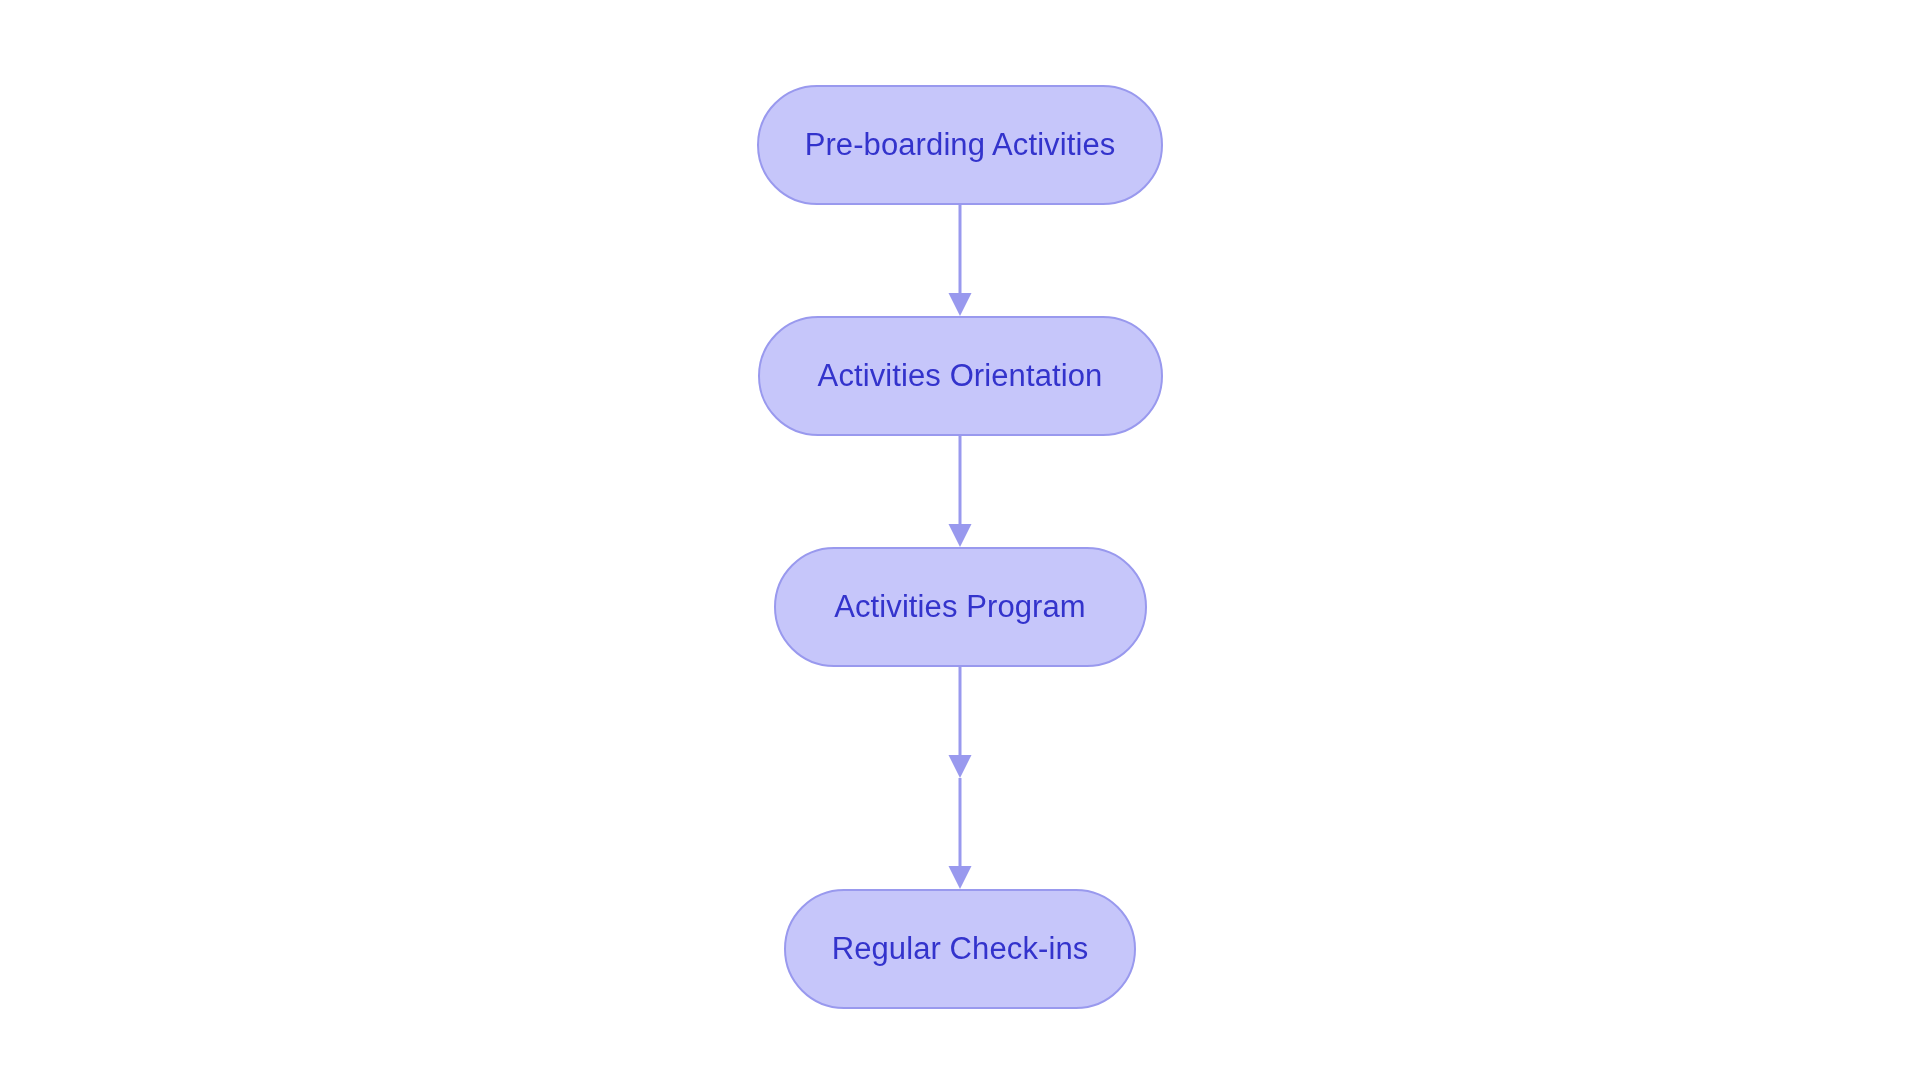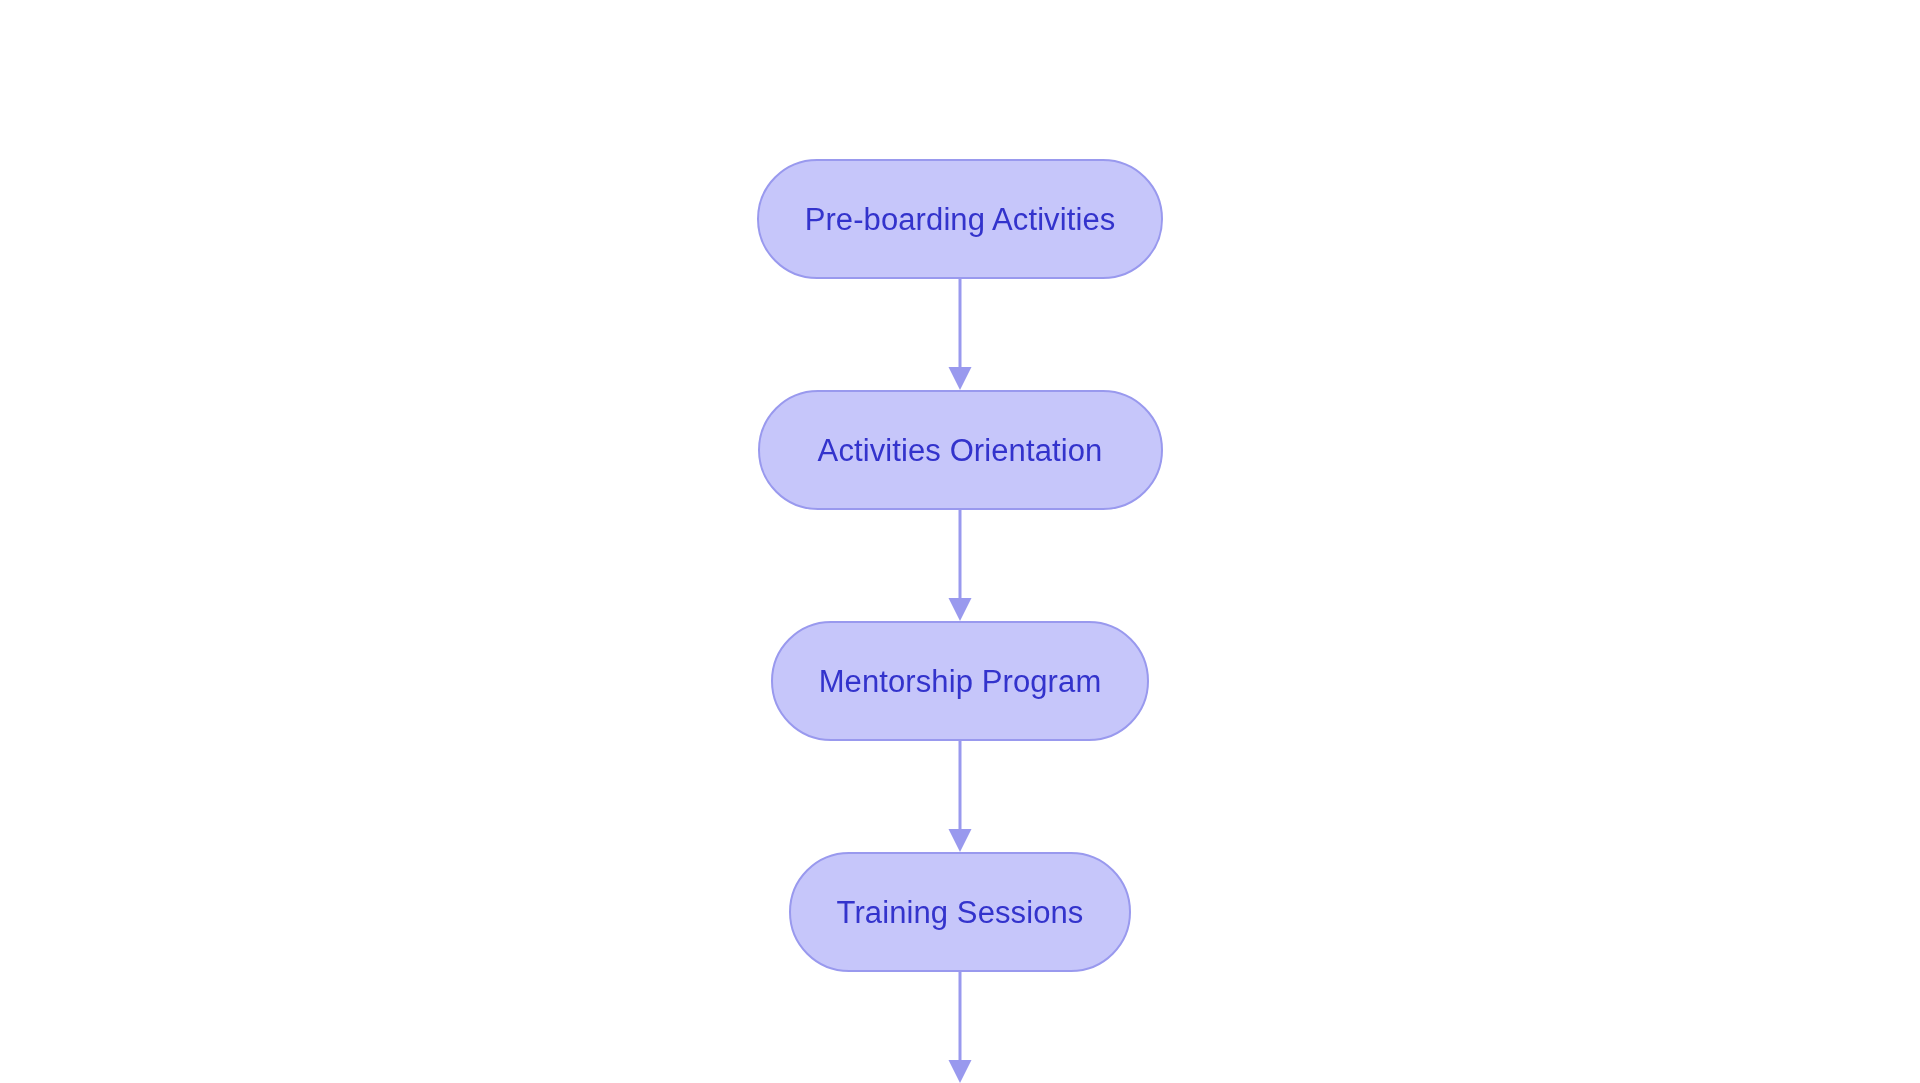--- a/index.html
+++ b/index.html
@@ -22,21 +22,21 @@
 
   .flow-column {
     position: absolute;
     left: 0;
     top: 0;
     width: 1920px;
     height: 1083px;
     display: flex;
     flex-direction: column;
     align-items: center;
-    justify-content: flex-end;
+    justify-content: center;
     padding-top: 10px;
   }
 
   
   .flow-node {
     display: flex;
     align-items: center;
     justify-content: center;
     height: 120px;
     padding: 0 46px;
@@ -98,36 +98,36 @@
     </div>
 
     <div class="flow-connector">
       <svg viewBox="0 0 26 111" xmlns="http://www.w3.org/2000/svg" aria-hidden="true">
         <line x1="13" y1="0" x2="13" y2="90" stroke="#9999ee" stroke-width="3"></line>
         <polygon points="13,111 1.5,88 24.5,88" fill="#9999ee"></polygon>
       </svg>
     </div>
 
     <div class="flow-node w-373">
-      <span class="flow-node-label">Mentorship Program</span>
-    </div>
-
-    <div class="flow-connector">
-      <svg viewBox="0 0 26 111" xmlns="http://www.w3.org/2000/svg" aria-hidden="true">
-        <line x1="13" y1="0" x2="13" y2="90" stroke="#9999ee" stroke-width="3"></line>
-        <polygon points="13,111 1.5,88 24.5,88" fill="#9999ee"></polygon>
-      </svg>
-    </div>
-
-    <div class="flow-node w-328">
-      <span class="flow-node-label">Training Sessions</span>
+      <span class="flow-node-label">Activities Program</span>
     </div>
 
     <div class="flow-connector">
       <svg viewBox="0 0 26 111" xmlns="http://www.w3.org/2000/svg" aria-hidden="true">
         <line x1="13" y1="0" x2="13" y2="90" stroke="#9999ee" stroke-width="3"></line>
         <polygon points="13,111 1.5,88 24.5,88" fill="#9999ee"></polygon>
       </svg>
     </div>
 
 
+    <div class="flow-connector">
+      <svg viewBox="0 0 26 111" xmlns="http://www.w3.org/2000/svg" aria-hidden="true">
+        <line x1="13" y1="0" x2="13" y2="90" stroke="#9999ee" stroke-width="3"></line>
+        <polygon points="13,111 1.5,88 24.5,88" fill="#9999ee"></polygon>
+      </svg>
+    </div>
+
+    <div class="flow-node w-340">
+      <span class="flow-node-label">Regular Check-ins</span>
+    </div>
+
   </div>
 </div>
 
 </body></html>

